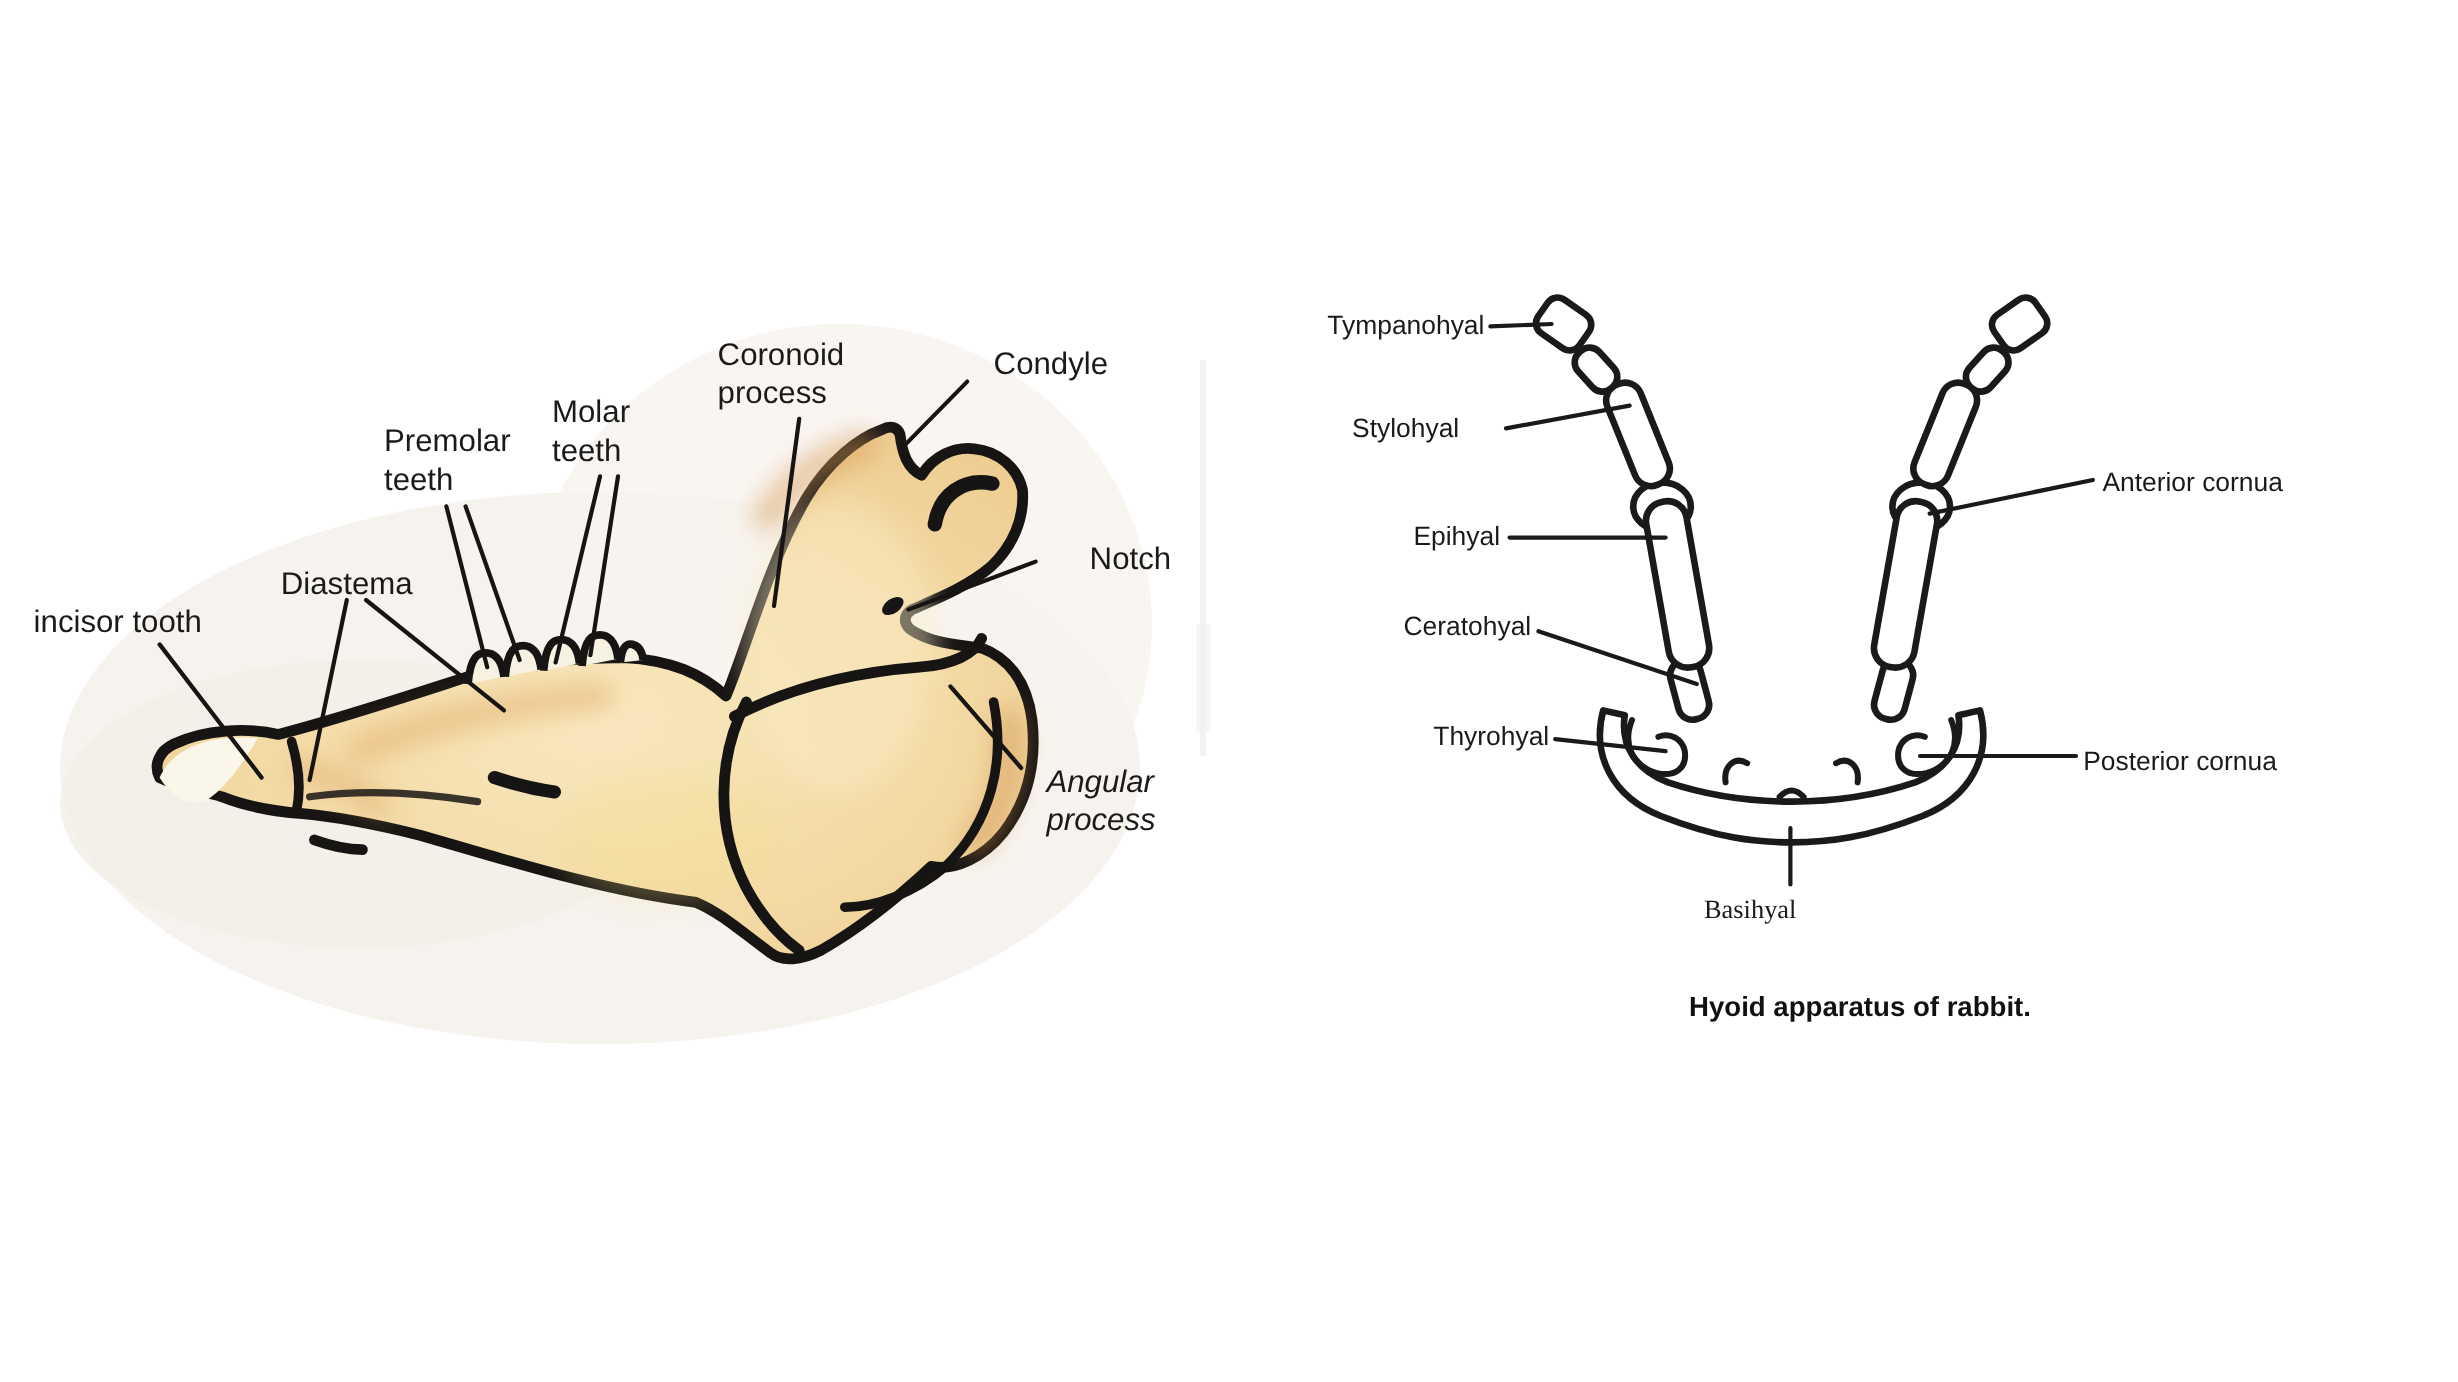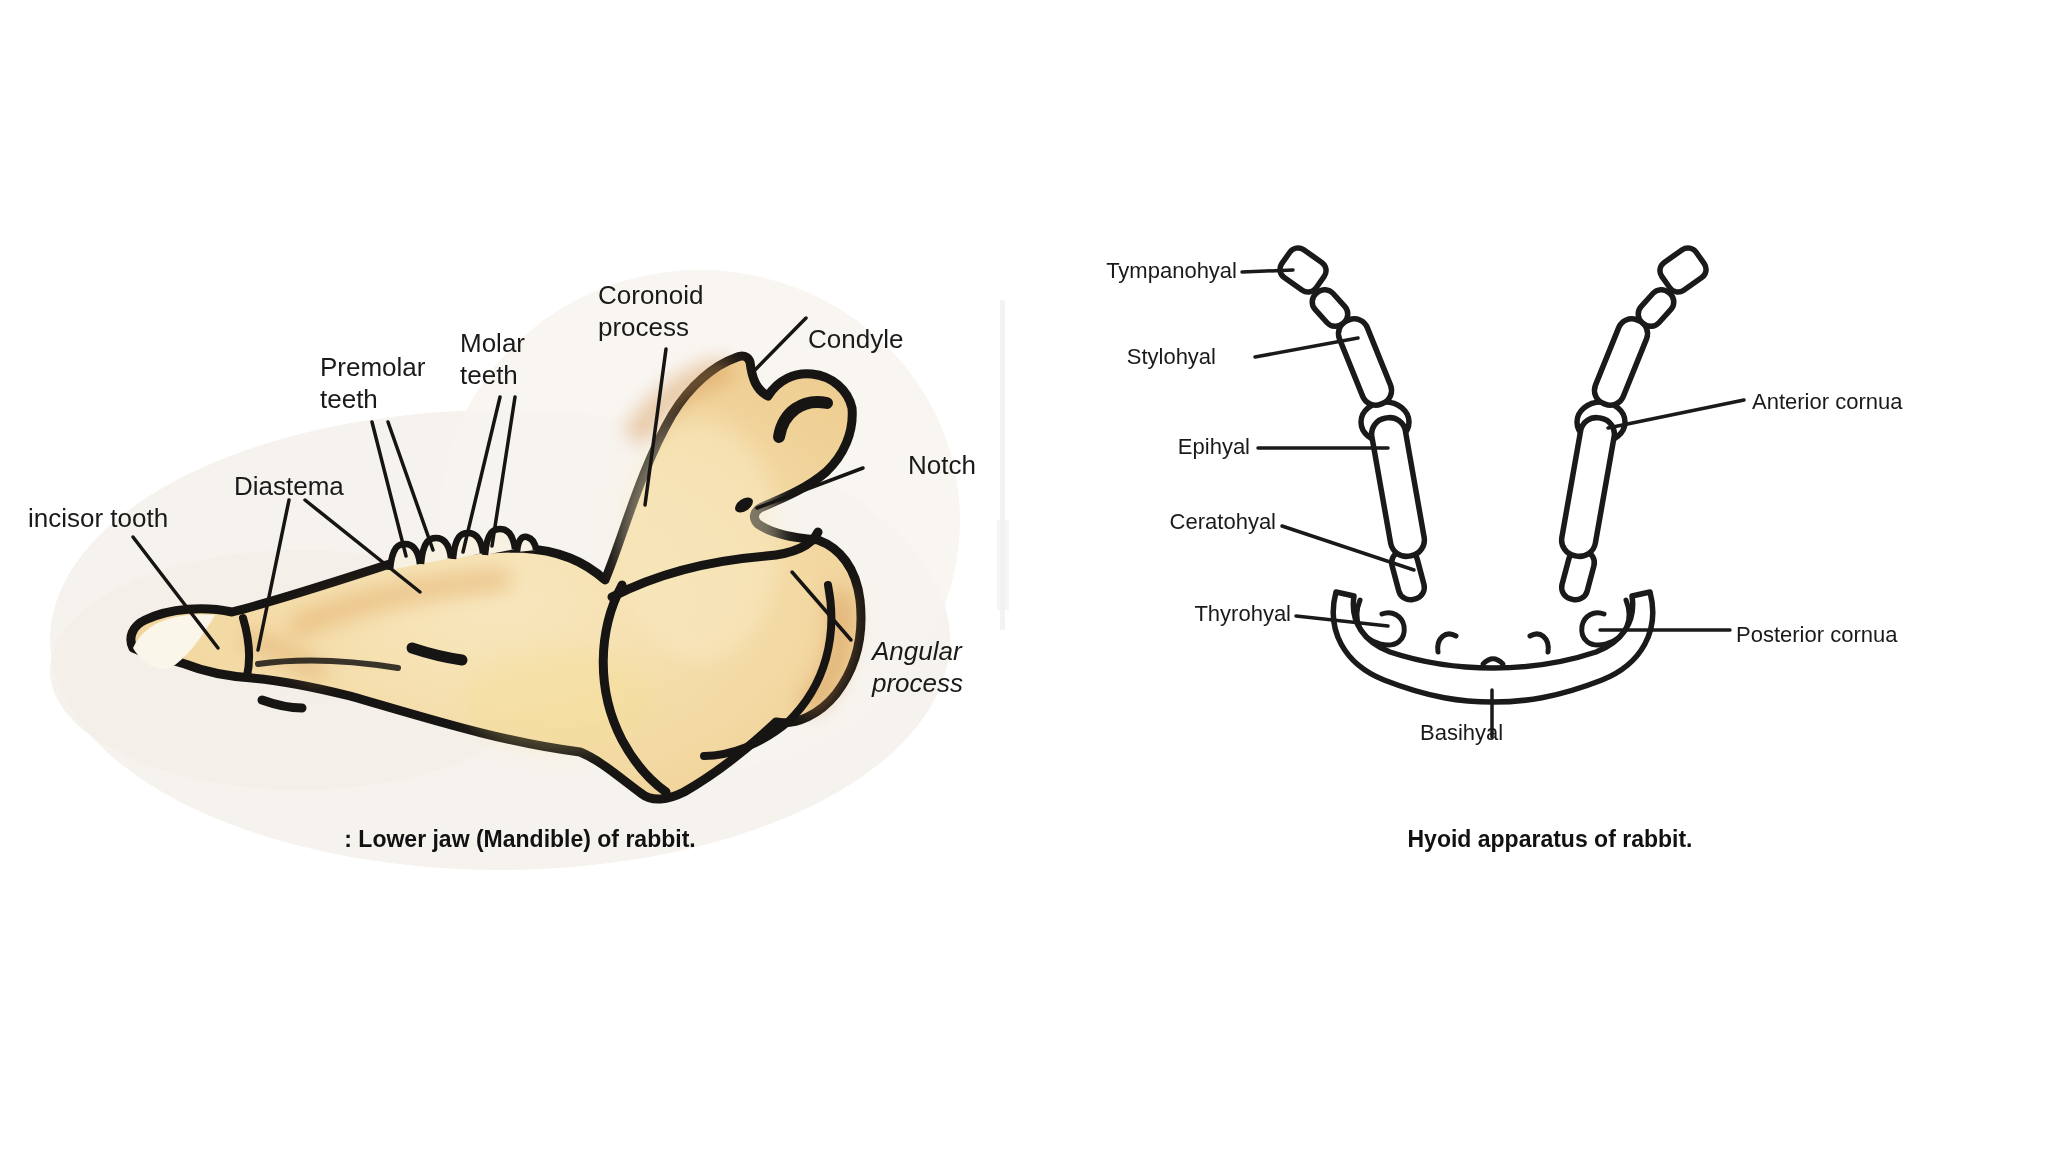--- a/index.html
+++ b/index.html
@@ -191,40 +191,39 @@
 
   <div class="lbl lbl-left ctr" style="left:320px;top:352px;width:132px;">Premolar
 teeth</div>
 
   <div class="lbl lbl-left ctr" style="left:460px;top:328px;width:106px;">Molar
 teeth</div>
 
   <div class="lbl lbl-left ctr" style="left:598px;top:280px;width:138px;">Coronoid
 process</div>
 
-  <div class="lbl lbl-left" style="left:808px;top:288px;margin-top:36px;">Condyle</div>
+  <div class="lbl lbl-left" style="left:828px;top:288px;">Condyle</div>
 
   <div class="lbl lbl-left" style="left:868px;top:450px;margin-left:40px;">Notch</div>
 
   <div class="lbl lbl-left ctr" style="left:872px;top:636px;width:132px;font-style:italic;">Angular
 process</div>
 
-  <div class="caption" style="left:330px;top:826px;width:380px;">: Lower jaw (Mandible) of rabbit.</div>
 
   <div class="lbl lbl-right ralign" style="left:1005px;top:258px;width:232px;">Tympanohyal</div>
 
   <div class="lbl lbl-right ralign" style="left:1052px;top:344px;width:164px;">Stylohyal</div>
 
   <div class="lbl lbl-right ralign" style="left:1128px;top:434px;width:122px;">Epihyal</div>
 
   <div class="lbl lbl-right ralign" style="left:1090px;top:509px;width:186px;">Ceratohyal</div>
 
   <div class="lbl lbl-right ralign" style="left:1125px;top:601px;width:166px;">Thyrohyal</div>
 
   <div class="lbl lbl-right" style="left:1752px;top:389px;">Anterior cornua</div>
 
   <div class="lbl lbl-right" style="left:1736px;top:622px;">Posterior cornua</div>
 
-  <div class="lbl lbl-right ctr" style="left:1420px;top:720px;width:150px;">Basihyal</div>
+  <div class="lbl lbl-right ctr" style="left:1420px;top:745px;width:150px;font-family:Liberation Serif, serif;">Basihyal</div>
 
   <div class="caption" style="left:1380px;top:826px;width:340px;">Hyoid apparatus of rabbit.</div>
 
 </div>
 
 </body></html>

